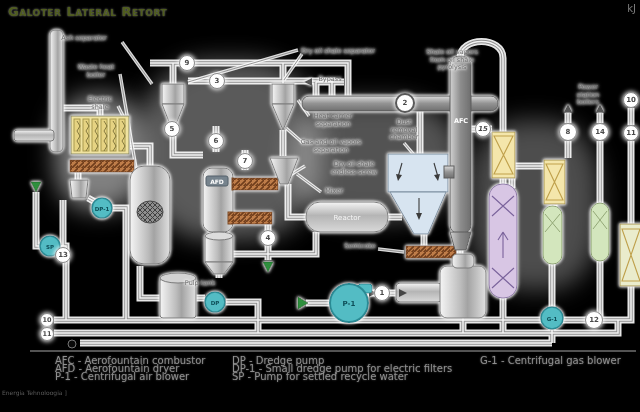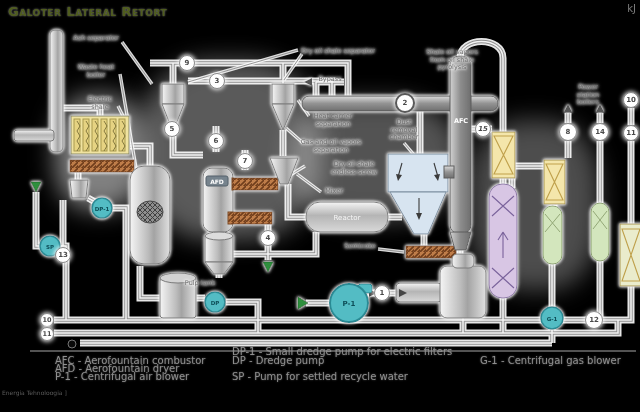--- a/index.html
+++ b/index.html
@@ -323,21 +323,21 @@
       <text x="215" y="305" font-size="5.5" font-weight="bold" fill="#0d4d57">DP</text>
       <text x="349" y="306" font-size="7" font-weight="bold" fill="#0d4d57">P-1</text>
       <text x="552" y="321" font-size="5.5" font-weight="bold" fill="#0d4d57">G-1</text>
     </g>
   </svg>
 
   <div id="title">Galoter Lateral Retort</div>
   <div id="corner-note">kJ</div>
   <div id="credit">Energia Tehnoloogia ]</div>
 
-  <div class="lbl" style="left:96px;top:39px;">Ash separator</div>
+  <div class="lbl" style="left:84px;top:39px;">Ash separator</div>
   <div class="lbl" style="left:96px;top:72px;">Waste heat
 boiler</div>
   <div class="lbl" style="left:100px;top:104px;">Electric
 shale</div>
   <div class="lbl" style="left:338px;top:52px;">Dry oil shale separator</div>
   <div class="lbl" style="left:330px;top:80px;">Bypass</div>
   <div class="lbl" style="left:333px;top:121px;">Heat carrier
 separation</div>
   <div class="lbl" style="left:331px;top:147px;">Gas and oil vapors
 separation</div>
@@ -375,17 +375,17 @@
   <div class="stream sm" style="left:47px;top:334px;">11</div>
 
   <svg width="640" height="412" viewBox="0 0 640 412" style="pointer-events:none;">
     <path d="M30,351 H636" stroke="#6f6f6f" stroke-width="1.4"></path>
     <circle cx="72" cy="344" r="4" fill="#0a0a0a" stroke="#777" stroke-width="1"></circle>
   </svg>
   <div class="legend-row" style="left:55px;top:355px;">AFC - Aerofountain combustor</div>
   <div class="legend-row" style="left:55px;top:363px;">AFD - Aerofountain dryer</div>
   <div class="legend-row" style="left:55px;top:371px;">P-1 - Centrifugal air blower</div>
   <div class="legend-row" style="left:232px;top:355px;">DP - Dredge pump</div>
-  <div class="legend-row" style="left:232px;top:346px;">DP-1 - Small dredge pump for electric filters</div>
+  <div class="legend-row" style="left:232px;top:363px;">DP-1 - Small dredge pump for electric filters</div>
   <div class="legend-row" style="left:232px;top:371px;">SP - Pump for settled recycle water</div>
   <div class="legend-row" style="left:480px;top:355px;">G-1 - Centrifugal gas blower</div>
 
 </div>
 
 </body></html>

